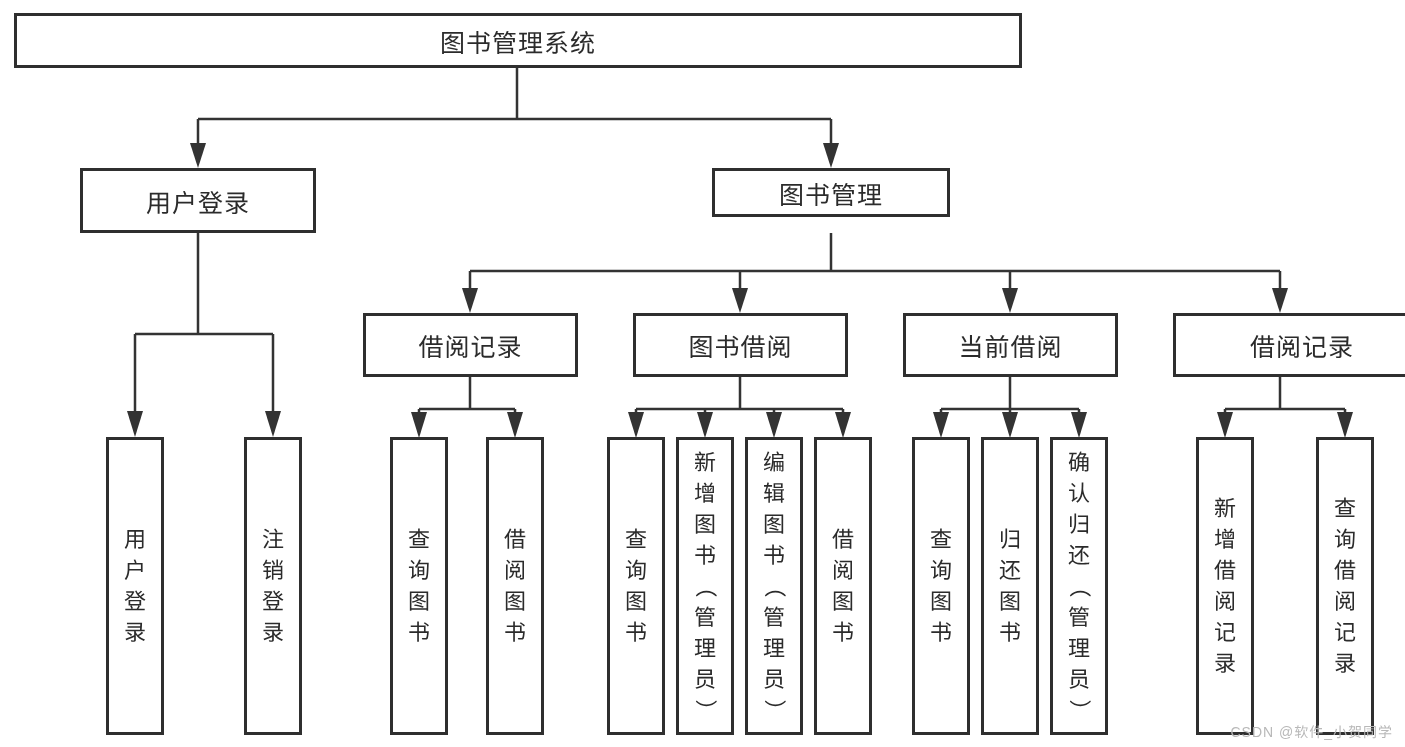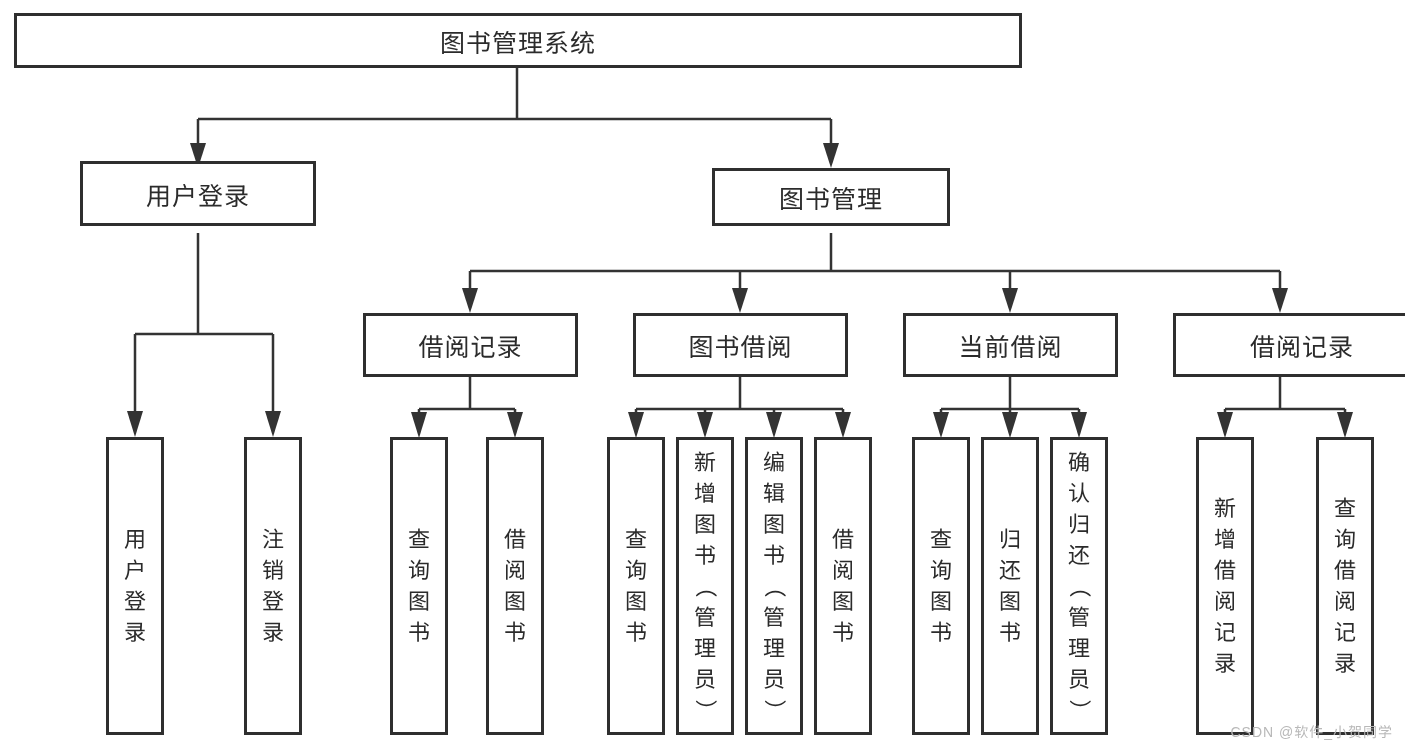--- a/index.html
+++ b/index.html
@@ -94,24 +94,24 @@
       <polygon points="1071,412 1087,412 1079,438"></polygon>
       <polygon points="1217,412 1233,412 1225,438"></polygon>
       <polygon points="1337,412 1353,412 1345,438"></polygon>
     </g>
   </svg>
 
   <div class="box h" style="left:14px;top:13px;width:1008px;height:55px">
     <span>图书管理系统</span>
   </div>
 
-  <div class="box h" style="left:80px;top:161px;width:236px;height:65px">
+  <div class="box h" style="left:80px;top:168px;width:236px;height:65px">
     <span>用户登录</span>
   </div>
-  <div class="box h" style="left:712px;top:168px;width:238px;height:58px">
+  <div class="box h" style="left:712px;top:168px;width:238px;height:49px">
     <span>图书管理</span>
   </div>
 
   <div class="box h" style="left:363px;top:313px;width:215px;height:64px">
     <span>借阅记录</span>
   </div>
   <div class="box h" style="left:903px;top:313px;width:215px;height:64px">
     <span>当前借阅</span>
   </div>
   <div class="box h" style="left:633px;top:313px;width:215px;height:64px">

